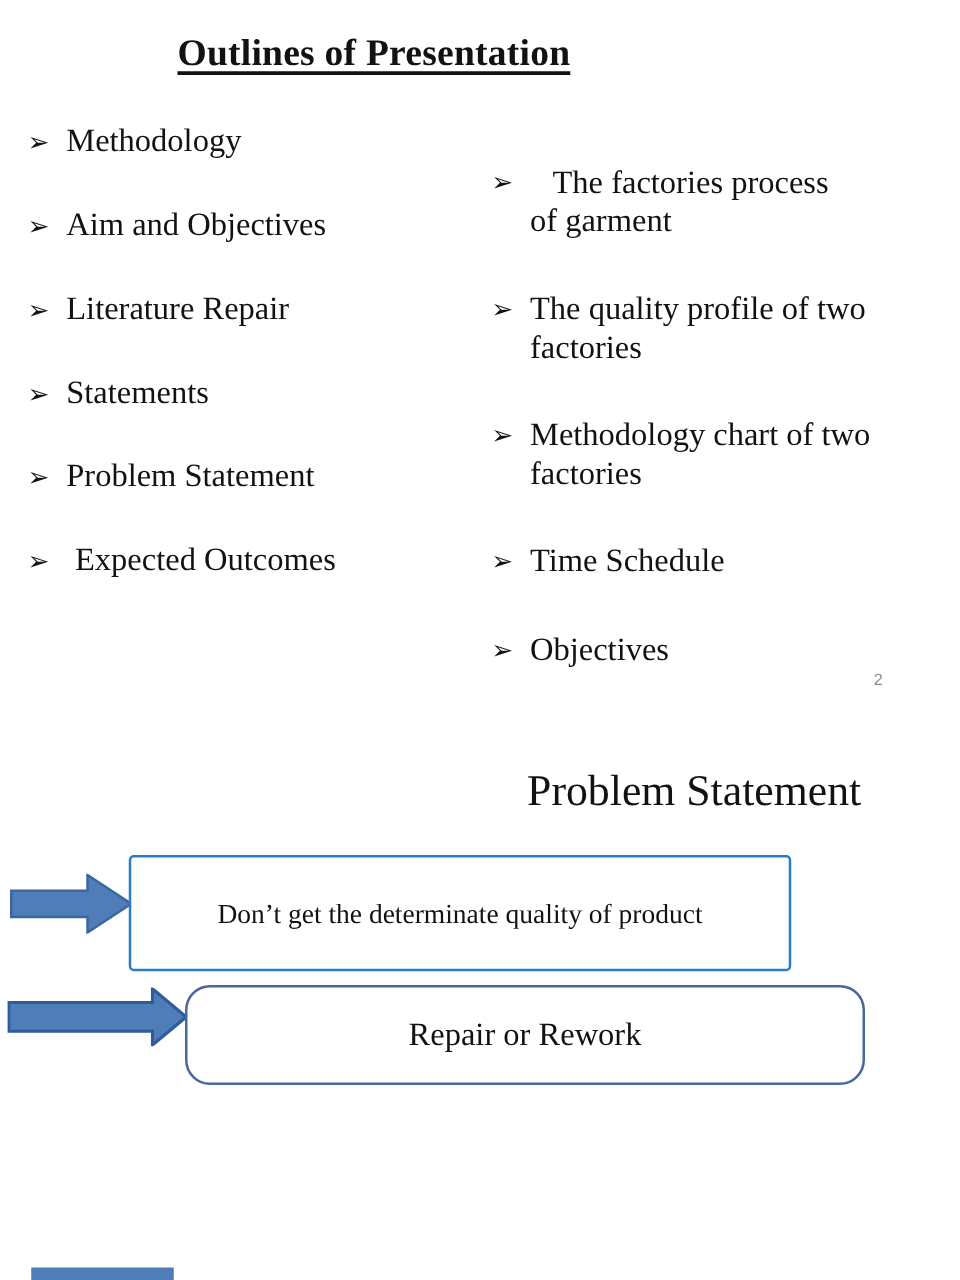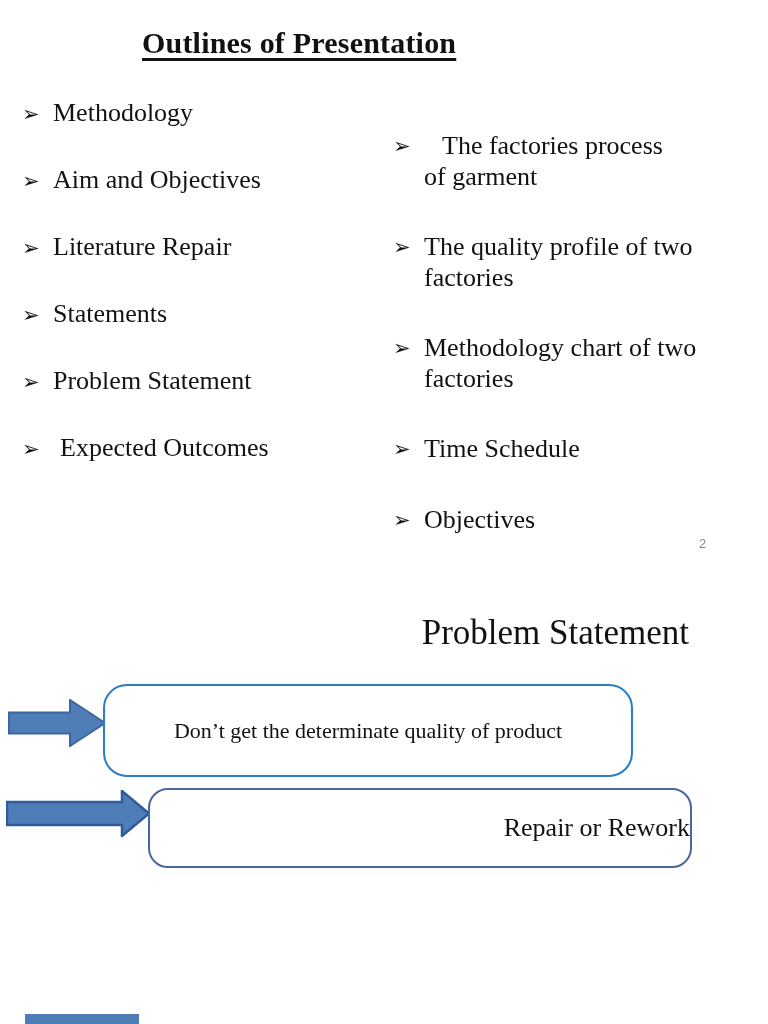--- a/index.html
+++ b/index.html
@@ -33,28 +33,28 @@
     font-family:"Liberation Sans","DejaVu Sans",sans-serif;
     font-size:13px; color:#8a8a8a;
   }
   
   .ps-title {
     position:absolute; left:0; top:613px; width:689px;
     text-align:right; font-size:35px; font-weight:normal;
   }
   .cause-box {
     position:absolute; left:103px; top:684px; width:530px; height:93px;
-    border:2px solid #2a7cc3; border-radius:24px; background:#ffffff;
+    border:2px solid #2a7cc3; border-radius:4px; background:#ffffff;
     display:flex; align-items:center; justify-content:center;
     font-size:22px;
   }
   .effect-box {
     position:absolute; left:148px; top:788px; width:544px; height:80px;
     border:2px solid #4a679b; border-radius:20px; background:#ffffff;
-    display:flex; align-items:center; justify-content:flex-end;
+    display:flex; align-items:center; justify-content:center;
     font-size:26px;
   }
   .arrow { position:absolute; }
   .arrow-1 { left:8px; top:699px; width:99px; height:48px; }
   .arrow-2 { left:6px; top:790px; width:145px; height:47px; }
   .arrow-1 polygon { fill:#4e7db8; stroke:#3c66a0; stroke-width:2; }
   .arrow-2 polygon { fill:#4e7db8; stroke:#2e5b9e; stroke-width:2.5; }
   .cutoff-bar {
     position:absolute; left:25px; top:1014px; width:114px; height:10px;
     background:#4e7db8;

